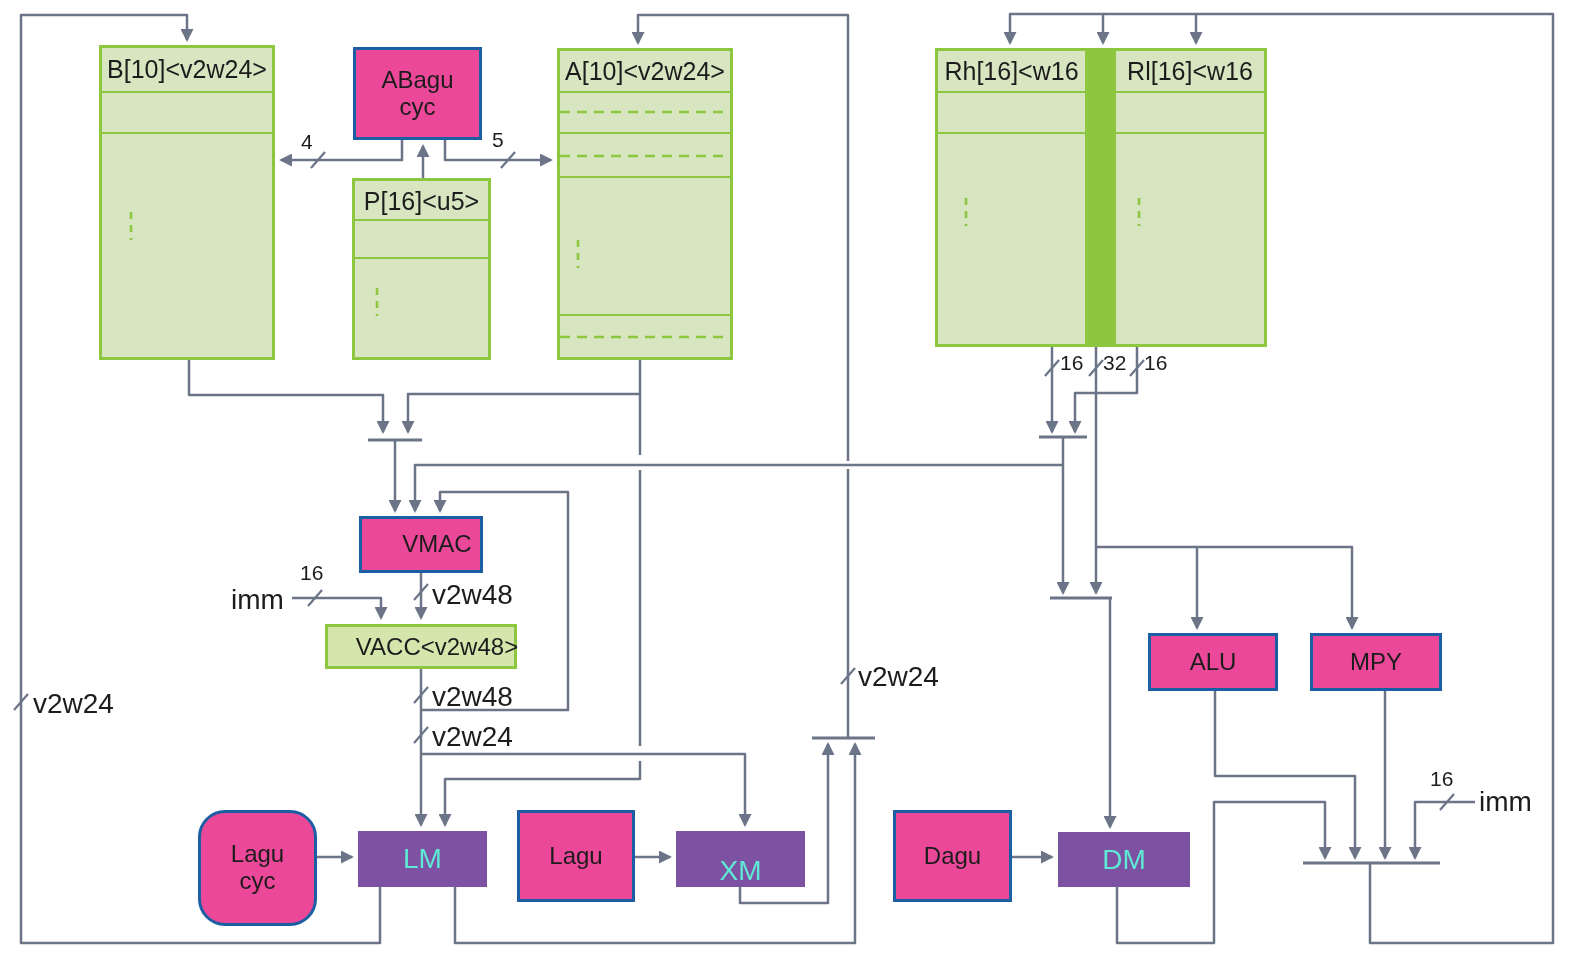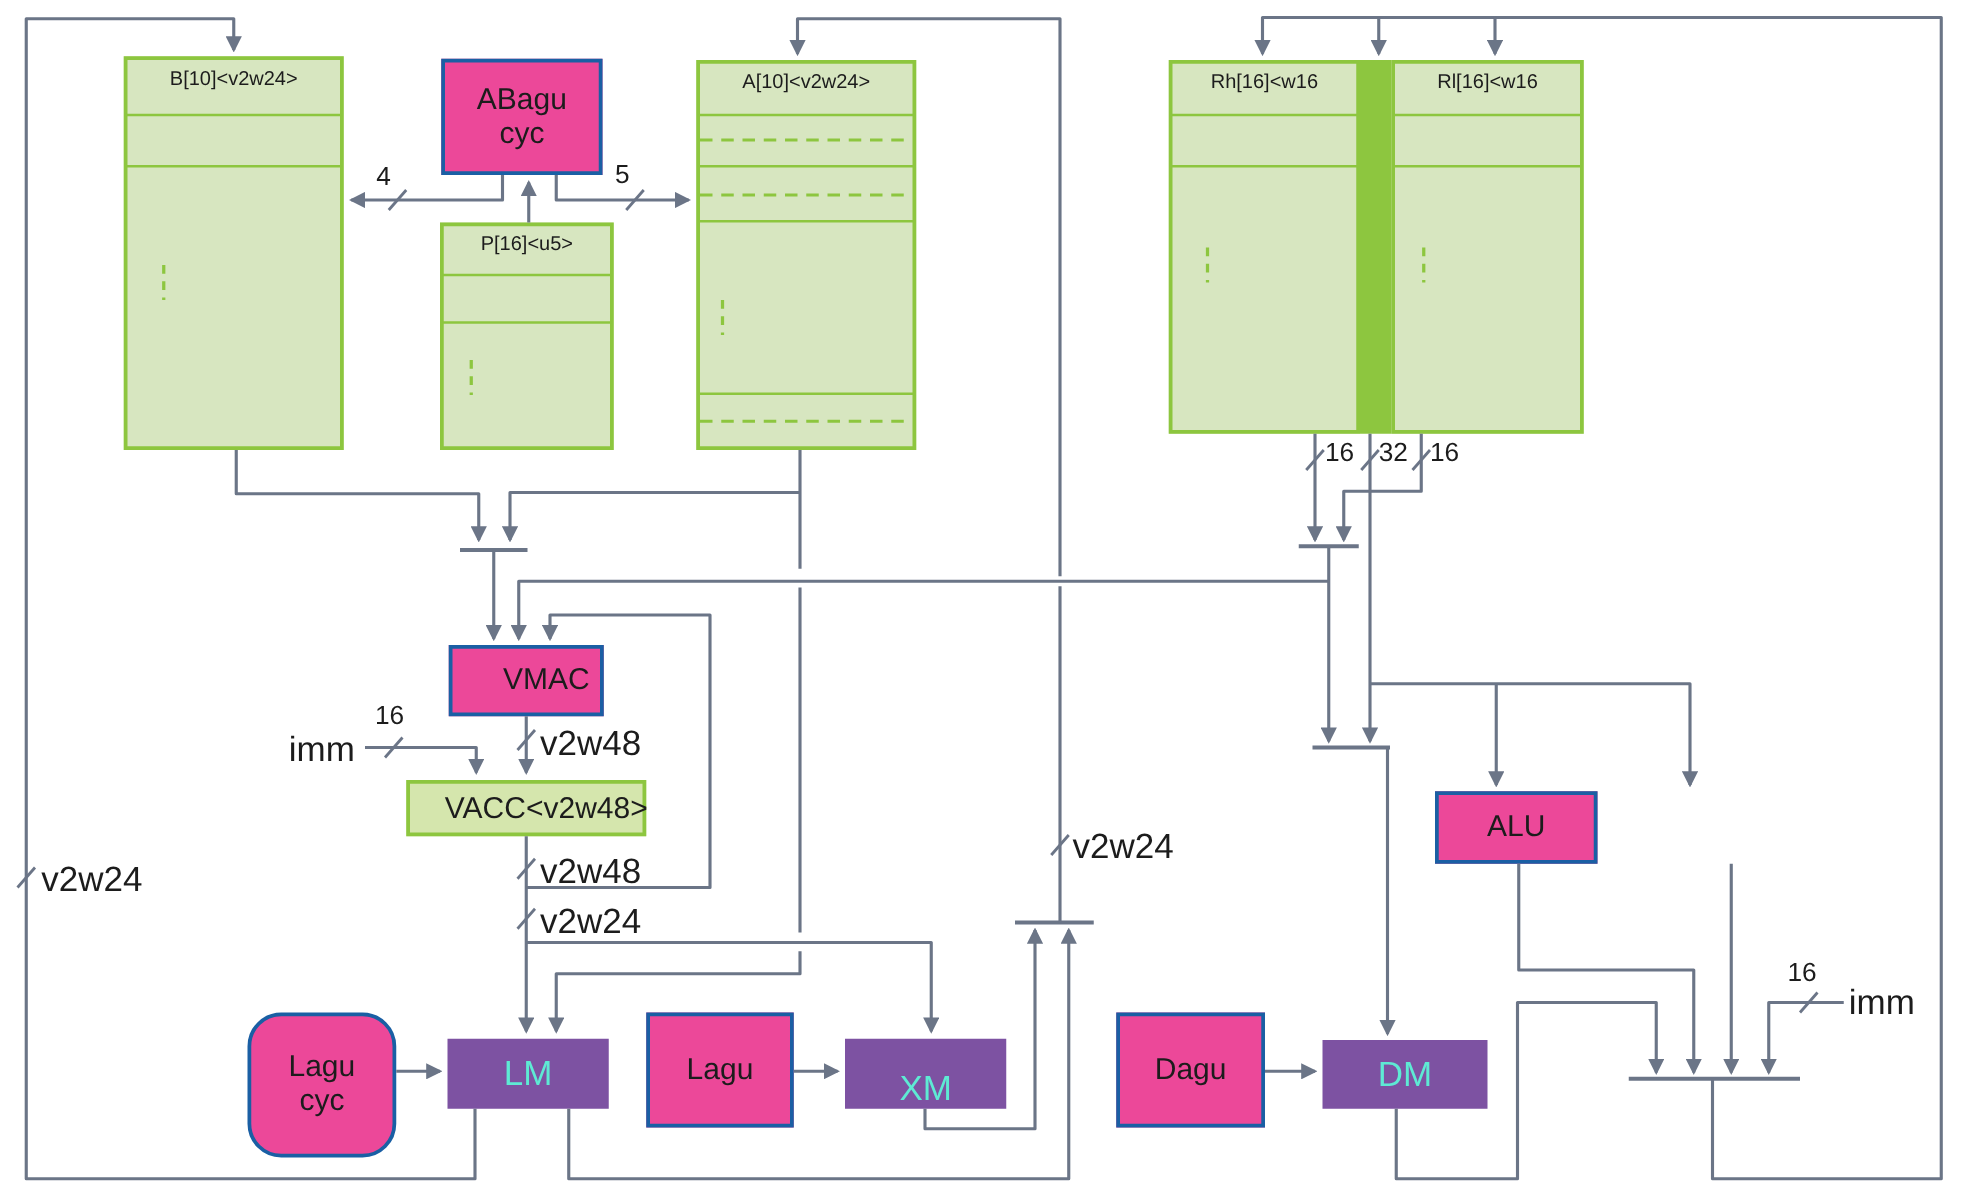--- a/index.html
+++ b/index.html
@@ -10,21 +10,21 @@
   }
   .box{position:absolute;box-sizing:border-box;}
   .green{background:#d7e6c0;border:3px solid #8dc63f;}
   .green-acc{background:#d5e6ad;border:3px solid #8dc63f;}
   .stripe{background:#8dc63f;}
   .blue{background:#ec4899;border:3px solid #1a5fa4;display:flex;align-items:center;justify-content:center;
         flex-direction:column;font-size:24px;line-height:1.12;text-align:center;}
   .purple{background:#7d52a2;color:#5eead4;display:flex;align-items:center;justify-content:center;
         font-size:28px;}
   .exec{display:flex;align-items:center;justify-content:center;font-size:24px;}
-  .reg-label{position:absolute;font-size:16px;text-align:center;white-space:nowrap;}
+  .reg-label{position:absolute;font-size:25px;text-align:center;white-space:nowrap;}
   .lbl{position:absolute;white-space:nowrap;}
   .num{font-size:21px;}
   .typ{font-size:28px;}
   svg.wires{position:absolute;left:0;top:0;}
 </style>
 </head>
 <body>
 
 <div class="canvas">
 
@@ -40,20 +40,23 @@
 
   <div class="box blue" style="left:353px;top:47px;width:129px;height:93px;">
     <span>ABagu</span>
     <span>cyc</span>
   </div>
   <div class="box blue exec" style="left:359px;top:516px;width:124px;height:57px;padding-left:32px;">
     <span>VMAC</span>
   </div>
   <div class="box blue exec" style="left:1148px;top:633px;width:130px;height:58px;">
     <span>ALU</span>
+  </div>
+  <div class="box blue exec" style="left:1310px;top:633px;width:132px;height:58px;">
+    <span>MPY</span>
   </div>
   <div class="box blue" style="left:198px;top:810px;width:119px;height:116px;border-radius:27px;">
     <span>Lagu</span>
     <span>cyc</span>
   </div>
   <div class="box blue" style="left:517px;top:810px;width:118px;height:92px;">
     <span>Lagu</span>
   </div>
   <div class="box blue" style="left:893px;top:810px;width:119px;height:92px;">
     <span>Dagu</span>

